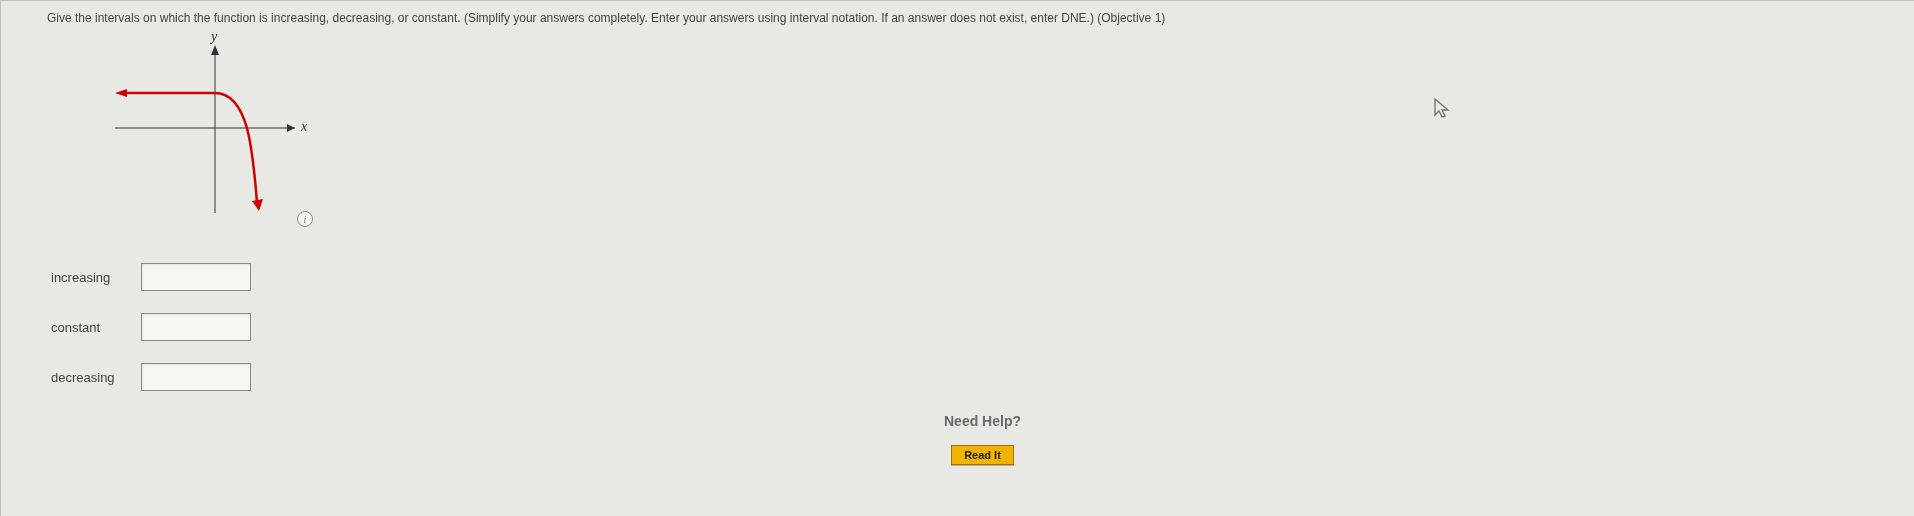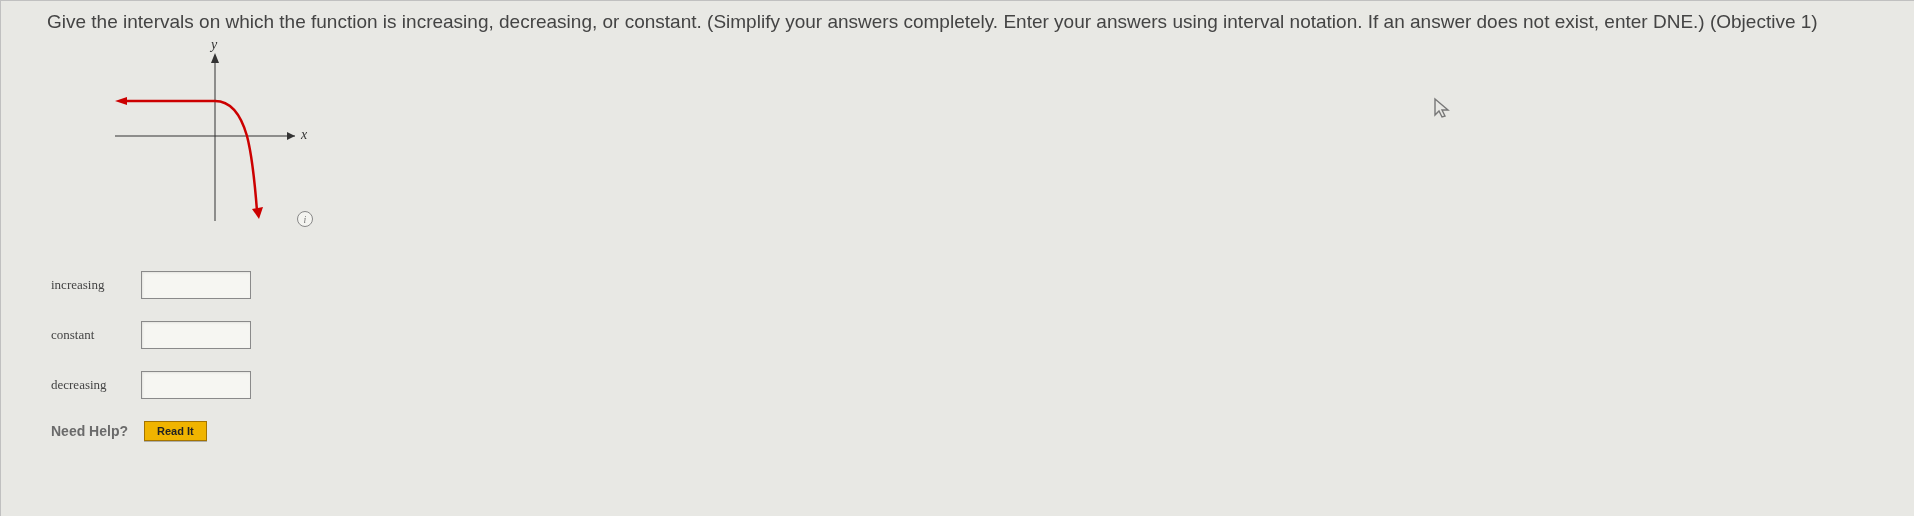--- a/index.html
+++ b/index.html
@@ -14,21 +14,21 @@
   }
   .content {
     padding: 10px 0 0 14px;
     border-left: 1px solid #c0c0c0;
     border-top: 1px solid #c0c0c0;
     height: 100%;
     position: relative;
   }
   .prompt {
     color: #444;
-    font-size: 19px;
+    font-size: 12px;
     margin: 0 0 8px 32px;
   }
   .graph-area {
     margin: 6px 0 10px 100px;
     position: relative;
     width: 220px;
     height: 190px;
   }
   .y-label {
     position: absolute;
@@ -76,36 +76,36 @@
   }
   .answer-row {
     display: flex;
     align-items: center;
     margin-bottom: 22px;
   }
   .answer-label {
     width: 90px;
     font-size: 13px;
     color: #444;
-    font-family: Liberation Serif, serif;
   }
   .answer-input {
     width: 110px;
     height: 28px;
     border: 1px solid #8a8a8a;
     background: #f6f6f2;
     padding: 0 6px;
     font-size: 13px;
     box-shadow: inset 1px 1px 2px rgba(0,0,0,0.08);
   }
   .help-row {
     margin: 22px 0 0 36px;
     display: flex;
     align-items: center;
     gap: 16px;
+    flex-direction: column;
   }
   .need-help {
     color: #6a6a6a;
     font-weight: bold;
     font-size: 14px;
   }
   .read-it {
     background: #f0b400;
     border: 1px solid #a47400;
     padding: 3px 12px;

